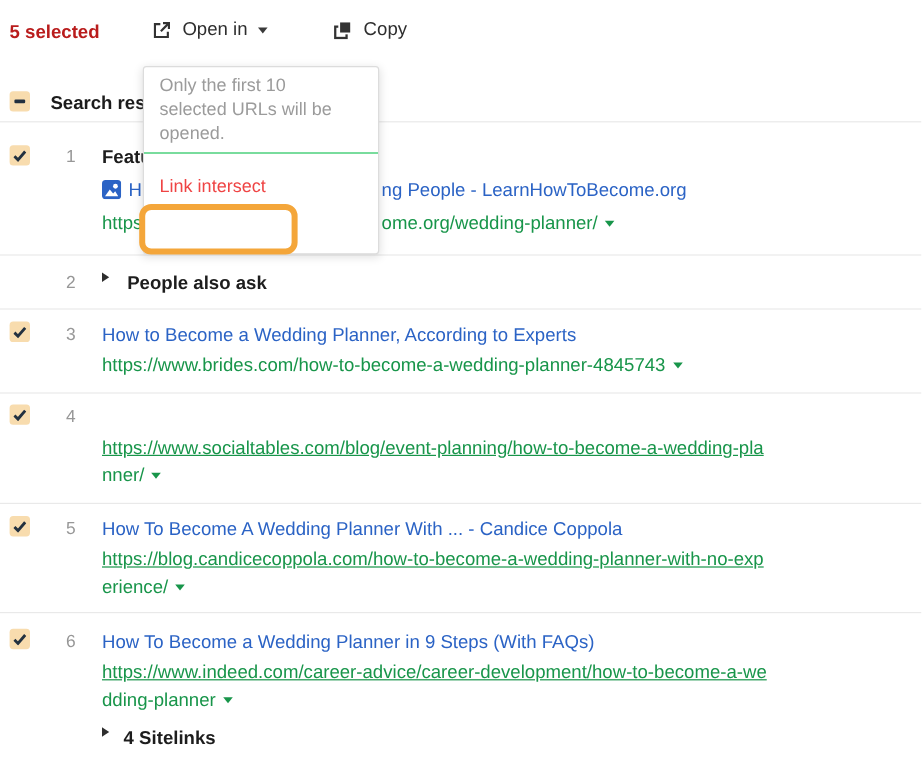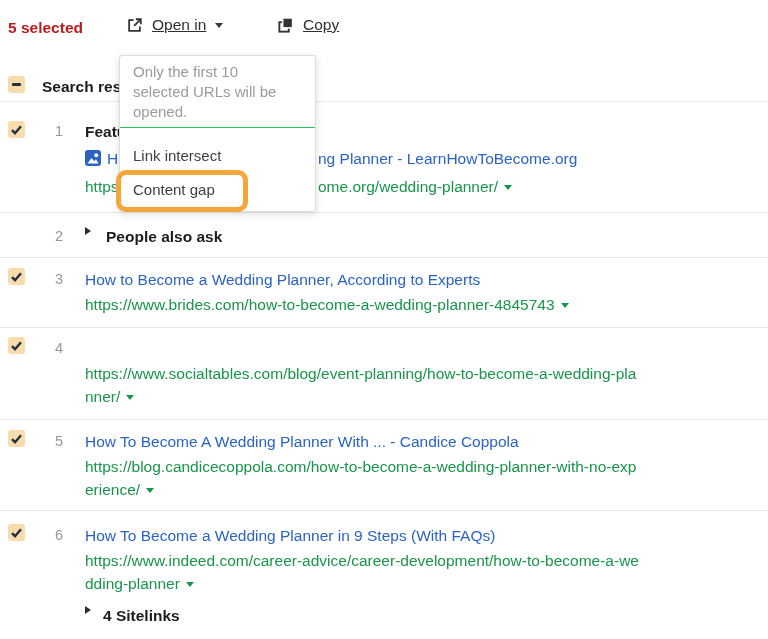--- a/index.html
+++ b/index.html
@@ -6,39 +6,39 @@
   .page{position:relative;width:768px;height:639px;background:#fff;overflow:hidden;
         font-family:"Liberation Sans",sans-serif;color:#1d1d1d;}
   .abs{position:absolute;}
   .bold{font-weight:700;}
   .fs{font-size:15.5px;line-height:20px;}
   .num{color:#979797;font-size:14.5px;width:18px;text-align:center;}
   .blue{color:#2b63c5;}
   .green{color:#18954a;}
   .divider{position:absolute;left:0;width:768px;height:1px;background:#e9e9e9;}
   
-  .tbar-btn{display:flex;align-items:center;gap:9px;color:#2e2e2e;font-size:15.5px;cursor:pointer;background:none;border:none;padding:0;font-family:inherit;text-decoration:underline;}
+  .tbar-btn{display:flex;align-items:center;gap:9px;color:#2e2e2e;font-size:15.5px;cursor:pointer;background:none;border:none;padding:0;font-family:inherit;}
   .caret-dk{width:0;height:0;border-left:4.5px solid transparent;border-right:4.5px solid transparent;border-top:5.5px solid #3a3a3a;display:inline-block;}
   
   .cb{position:absolute;left:8px;width:17px;height:17px;border-radius:3px;background:#f8dcae;
       display:flex;align-items:center;justify-content:center;cursor:pointer;}
   .cb .minus{width:9px;height:2.5px;background:#233140;border-radius:1px;}
   
   .caret-g{width:0;height:0;border-left:4px solid transparent;border-right:4px solid transparent;border-top:5px solid #18954a;display:inline-block;margin-left:6px;position:relative;top:-2px;cursor:pointer;}
   .urlblock{line-height:23px;font-size:15.5px;}
-  .urlblock .l1{display:block;}
+  .urlblock .l1{display:block;text-decoration:underline;}
   .expander{display:flex;align-items:flex-start;cursor:pointer;}
   .tri-r{width:0;height:0;border-top:4.5px solid transparent;border-bottom:4.5px solid transparent;border-left:6.5px solid #2e2e2e;display:inline-block;}
   
   .panel{position:absolute;left:119px;top:55px;width:197px;height:157px;background:#fff;
          border:1px solid #dcdcdc;border-radius:3px;box-shadow:0 2px 8px rgba(0,0,0,.13);
          z-index:20;box-sizing:border-box;}
   .tooltip{padding:6px 12px 5px 13px;color:#9b9b9b;font-size:15px;line-height:20px;border-bottom:1px solid #22c55e;}
   .menu{padding:10px 0 6px;}
-  .menu-item{height:34px;padding:0 13px;display:flex;align-items:center;font-size:15px;color:#404040;cursor:pointer;}
+  .menu-item{height:34px;padding:0 13px;display:flex;align-items:center;font-size:15px;color:#ef4444;cursor:pointer;}
   .halo{position:absolute;left:116px;top:170px;width:132px;height:42px;border:5px solid #f4a63a;
         border-radius:10px;z-index:30;box-sizing:border-box;pointer-events:none;}
 </style>
 </head>
 <body>
 
 <div class="page">
 
   <div class="abs bold" style="left:8px;top:19px;font-size:15.5px;color:#b91c1c;">5 selected</div>
 
@@ -79,21 +79,21 @@
   <div class="abs bold fs" style="left:85px;top:122px;">Featured snippet</div>
   <div class="abs fs" style="left:85px;top:149px;width:660px;height:20px;">
     <span class="abs" style="left:0;top:1px;display:inline-flex;">
       <svg width="16" height="16" viewBox="0 0 16 16">
         <rect width="16" height="16" rx="3" fill="#2b63c5"></rect>
         <circle cx="11.2" cy="5.2" r="2" fill="#fff"></circle>
         <path d="M2.5 13.5L6.5 8l2.8 3.2L11 9.3l2.5 4.2z" fill="#fff"></path>
       </svg>
     </span>
     <span class="abs blue" style="left:22px;top:0;cursor:pointer;">H</span>
-    <span class="abs blue" style="left:233px;top:0;cursor:pointer;">ng Planner - LearnHowToBecome.org</span>
+    <span class="abs blue" style="left:233px;top:0;cursor:pointer;">ng People - LearnHowToBecome.org</span>
   </div>
   <div class="abs fs" style="left:85px;top:177px;width:660px;height:20px;">
     <span class="abs green" style="left:0;top:0;">https</span>
     <span class="abs green" style="left:233px;top:0;"><span>ome.org/wedding-planner/</span><span class="caret-g"></span></span>
   </div>
   <div class="divider" style="top:212px;"></div>
 
   <div class="abs num" style="left:50px;top:228px;">2</div>
   <div class="abs expander" style="left:85px;top:227px;">
     <span class="tri-r"></span>
@@ -145,19 +145,18 @@
   </div>
 
   <div class="panel">
     <div class="tooltip">
       <div>Only the first 10</div>
       <div>selected URLs will be</div>
       <div>opened.</div>
     </div>
     <div class="menu">
       <div class="menu-item">Link intersect</div>
-      <div class="menu-item">Content gap</div>
     </div>
   </div>
 
   <div class="halo"></div>
 
 </div>
 
 </body></html>

